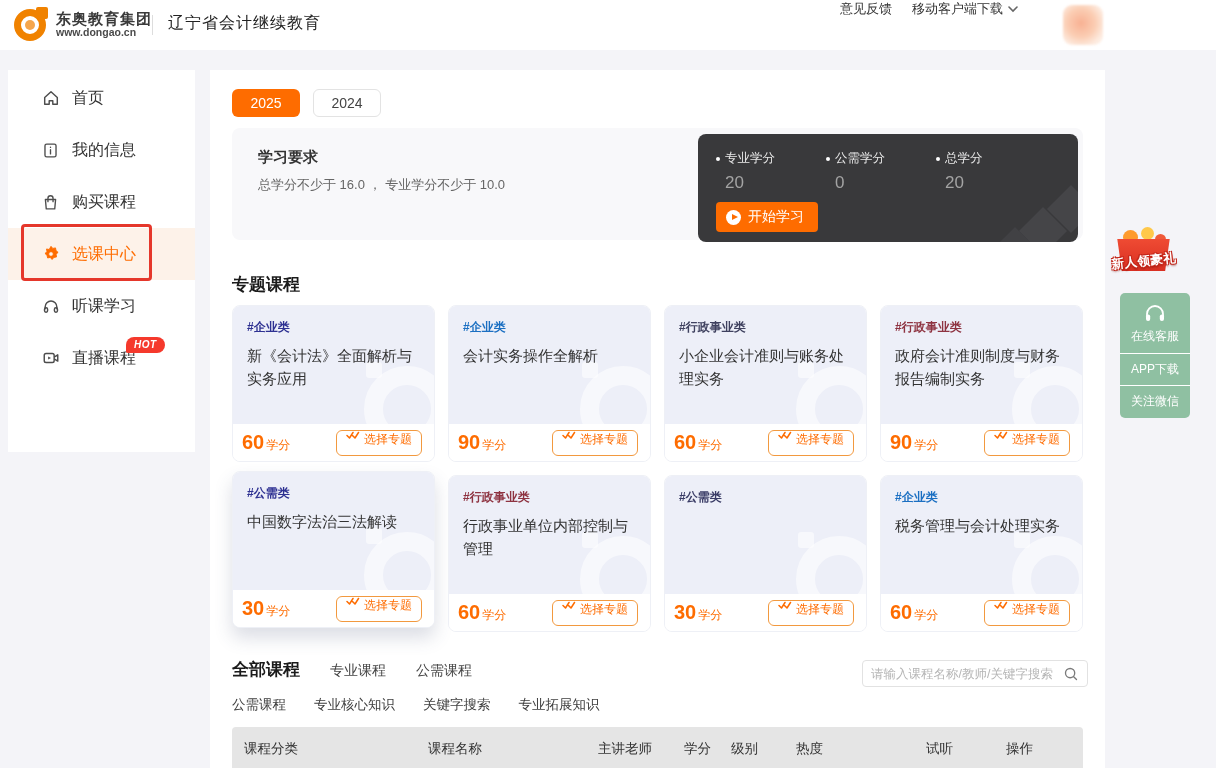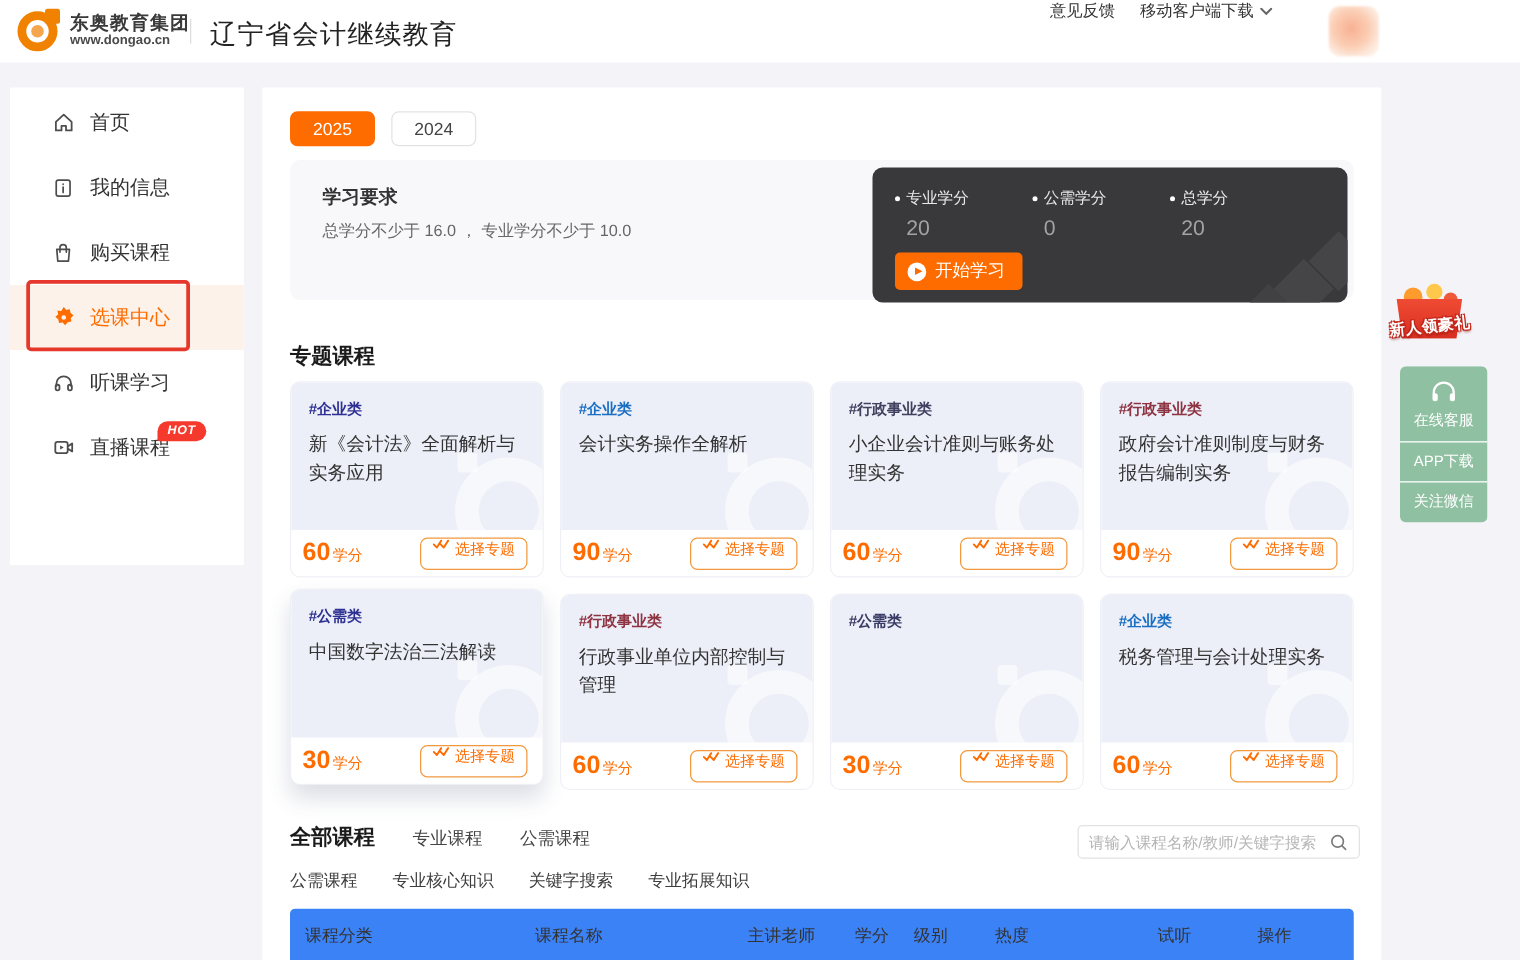--- a/index.html
+++ b/index.html
@@ -10,21 +10,21 @@
   .header { position:absolute; left:0; top:0; width:1216px; height:50px; background:#fff; z-index:10; }
   .logo-wrap { position:absolute; left:12px; top:7px; display:flex; align-items:center; gap:8px; }
   .logo-mark { width:36px; height:36px; position:relative; }
   .logo-ring { position:absolute; inset:2px; border-radius:50%; border:7px solid #f08200; }
   .logo-dot  { position:absolute; width:10px; height:10px; left:13px; top:13px; border-radius:50%; background:#f5a64d; }
   .logo-tab  { position:absolute; right:0; top:0; width:12px; height:12px; background:#f08200; border-radius:2px; }
   .brand-text { line-height:1.1; }
   .brand-name { font-size:15px; font-weight:bold; color:#3a3a3a; letter-spacing:1px; }
   .brand-url  { font-size:10.5px; font-weight:bold; color:#4a4a4a; }
   .header-divider { position:absolute; left:152px; top:15px; width:1px; height:20px; background:#ddd; }
-  .site-title { position:absolute; left:168px; top:13px; font-size:21px; color:#222; letter-spacing:1px; }
+  .site-title { position:absolute; left:168px; top:13px; font-size:16px; color:#222; letter-spacing:1px; }
   .header-link { position:absolute; top:0; font-size:13px; color:#333; cursor:pointer; }
   .feedback-link { left:840px; }
   .appdl-link { left:912px; display:flex; align-items:center; gap:5px; }
   .avatar { position:absolute; left:1063px; top:5px; width:40px; height:40px; border-radius:9px;
             background:radial-gradient(circle at 45% 45%, #f8b193 0%, #fbcdb3 45%, #fdeade 75%, #fff6ef 100%);
             filter:blur(1px); }
 
   
   .sidebar { position:absolute; left:8px; top:70px; width:187px; height:382px; background:#fff; padding-top:2px; }
   .side-item { height:52px; display:flex; align-items:center; padding-left:33px; gap:12px; font-size:16px; color:#333; cursor:pointer; position:relative; }
@@ -80,21 +80,21 @@
   .allcourses-row { position:absolute; left:22px; top:588px; display:flex; align-items:baseline; gap:30px; }
   .ac-title { font-size:17px; font-weight:bold; color:#1b1b1b; }
   .ac-tab { font-size:14px; color:#444; cursor:pointer; }
   .subtabs-row { position:absolute; left:22px; top:626px; display:flex; gap:28px; }
   .sub-tab { font-size:13.5px; color:#3d3d3d; cursor:pointer; }
 
   .search-box { position:absolute; left:652px; top:590px; width:226px; height:27px; border:1px solid #e2e2e2; border-radius:4px; background:#fff; display:flex; align-items:center; padding:0 8px; }
   .search-box input { border:none; outline:none; flex:1; font-size:12.5px; color:#333; font-family:inherit; background:transparent; }
   .search-box input::placeholder { color:#b5b5b5; }
 
-  .table-header { position:absolute; left:22px; top:657px; width:851px; height:41px; background:#3b82f6; border-radius:4px 4px 0 0; }
+  .table-header { position:absolute; left:22px; top:657px; width:851px; height:41px; background:#e5e5e5; border-radius:4px 4px 0 0; }
   .th-cell { position:absolute; top:13px; font-size:13.5px; color:#333; }
 
   
   .gift { position:absolute; left:1110px; top:227px; width:68px; height:58px; cursor:pointer; z-index:8; }
   .gift-ball { position:absolute; border-radius:50%; }
   .gb1 { width:15px; height:15px; left:13px; top:3px; background:#fe9b2d; }
   .gb2 { width:13px; height:13px; left:31px; top:0; background:#ffc84a; }
   .gb3 { width:11px; height:11px; left:45px; top:7px; background:#ef5a3a; }
   .gift-box-shape { position:absolute; left:5px; top:12px; width:57px; height:32px; background:linear-gradient(180deg,#ef4b33,#d92f22); clip-path:polygon(4% 0,96% 0,88% 100%,12% 100%); border-radius:3px; }
   .gift-label { position:absolute; left:-2px; top:26px; width:72px; text-align:center; font-size:12.5px; font-weight:bold; color:#fff; transform:rotate(-6deg); letter-spacing:.5px;

